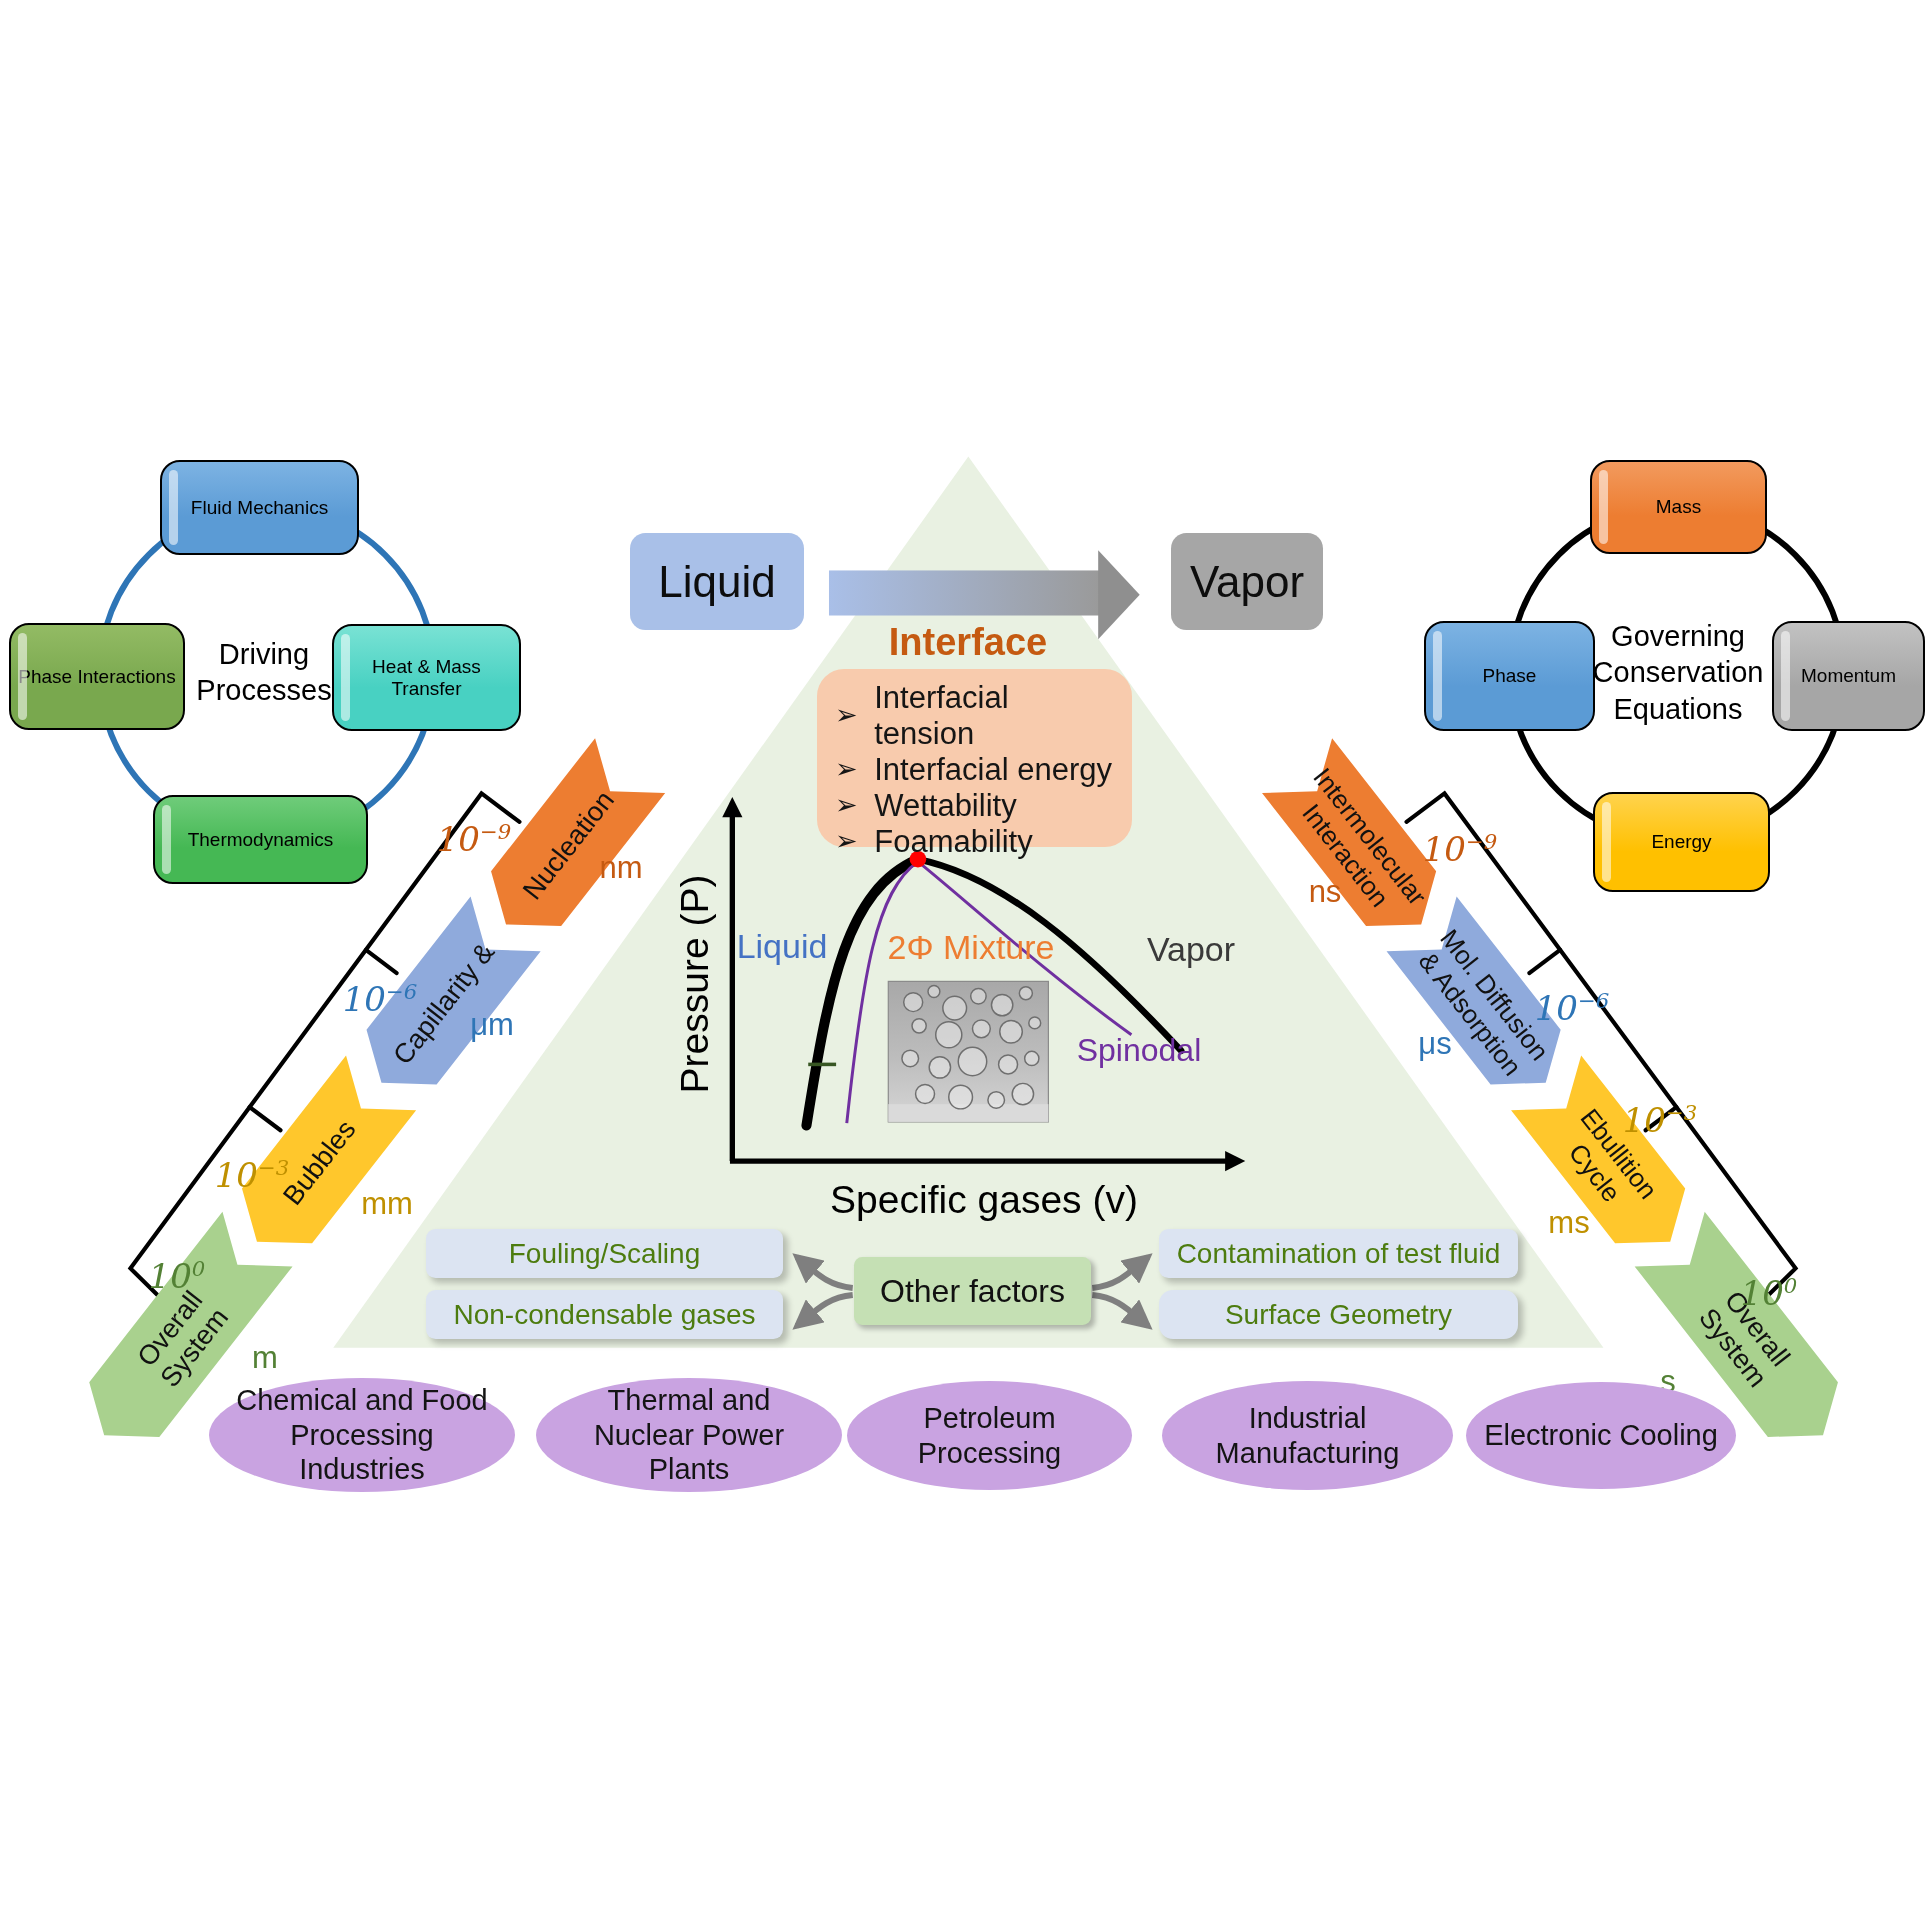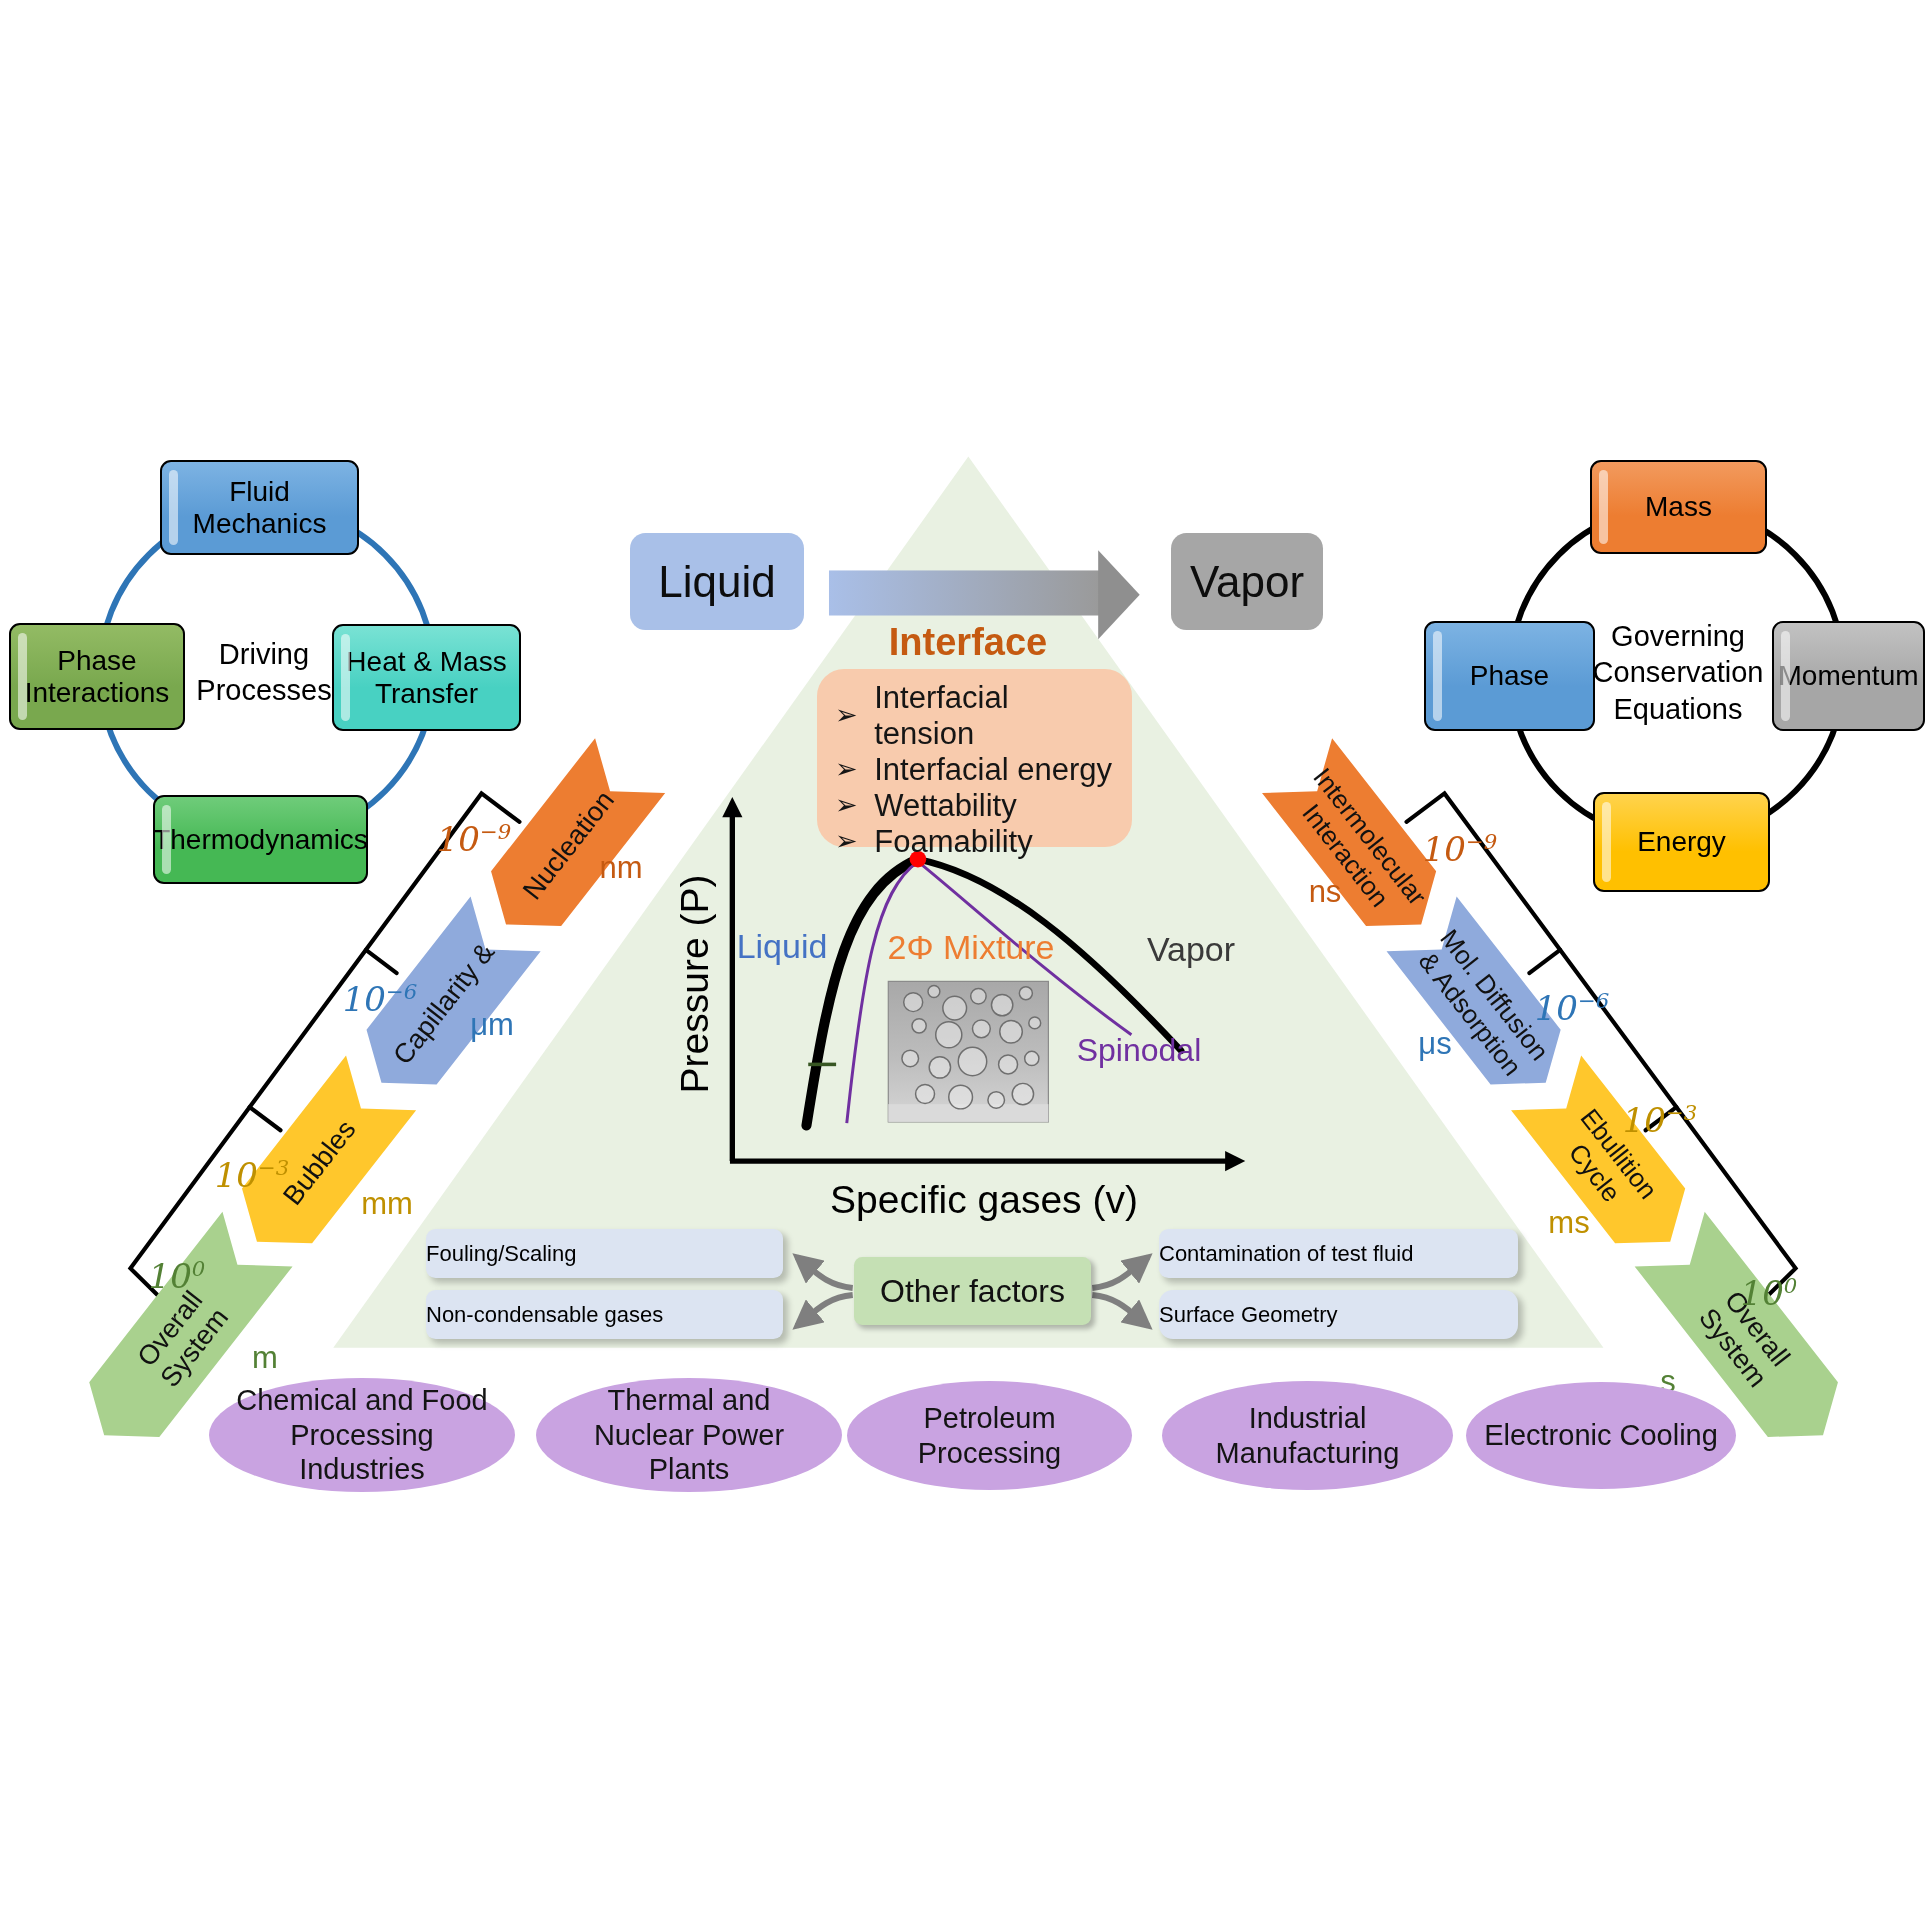--- a/index.html
+++ b/index.html
@@ -1,23 +1,23 @@
 <!DOCTYPE html>
 <html style="font-size:9.5px"><head>
 <meta charset="utf-8">
 <style>
   html,body{margin:0;padding:0;background:#ffffff;}
   #stage{position:relative;width:1926px;height:1926px;background:#ffffff;overflow:hidden;
          font-family:"Liberation Sans",sans-serif;color:#111;}
   svg{position:absolute;left:0;top:0;}
   .pin{position:absolute;transform:translate(-50%,-50%);white-space:nowrap;}
   
-  .cbox{position:absolute;box-sizing:border-box;border:2.4px solid #000;border-radius:11px;
+  .cbox{position:absolute;box-sizing:border-box;border:2.4px solid #000;border-radius:20px;
         display:flex;align-items:center;justify-content:center;text-align:center;
-        font-size:28px;line-height:1.12;padding:3.6px 7.1px;color:#000;}
+        font-size:19px;line-height:1.12;padding:3.6px 7.1px;color:#000;}
   .cbox:before{content:"";position:absolute;left:7.1px;top:8.3px;bottom:8.3px;width:9px;
         border-radius:6px;background:rgba(255,255,255,0.55);}
   .c-fluid{background:linear-gradient(180deg,#7db3e3,#5b9bd5 60%);}
   .c-phasei{background:linear-gradient(180deg,#93bb64,#79a84e 60%);}
   .c-heat{background:linear-gradient(180deg,#79e2d4,#48d1c2 60%);}
   .c-thermo{background:linear-gradient(180deg,#6fcc7a,#45b854 60%);}
   .c-mass{background:linear-gradient(180deg,#f29a5e,#ed7d31 60%);}
   .c-phase2{background:linear-gradient(180deg,#7db3e3,#5b9bd5 60%);}
   .c-mom{background:linear-gradient(180deg,#c2c2c2,#a6a6a6 60%);}
   .c-energy{background:linear-gradient(180deg,#ffd34d,#ffc000 60%);}
@@ -40,21 +40,21 @@
   .unit{font-size:31px;}
   .sc-or{color:#c55a11}.sc-bl{color:#2e75b6}.sc-ye{color:#bf9000}.sc-gr{color:#538135}
   
   .pv-axis{font-size:39px;color:#000;}
   .lab-liquid{font-size:34px;color:#4472c4;}
   .lab-mix{font-size:34px;color:#ed7d31;}
   .lab-vapor{font-size:34px;color:#3a3a3a;}
   .lab-spin{font-size:32px;color:#7030a0;}
   
   .fbox{position:absolute;background:#dce4f2;border-radius:9.5px;display:flex;align-items:center;
-        justify-content:flex-start;font-size:22px;color:#000000;box-shadow:4.2px 4.2px 6px rgba(0,0,0,0.22);}
+        justify-content:center;font-size:28px;color:#4d7c0f;box-shadow:4.2px 4.2px 6px rgba(0,0,0,0.22);}
   .ofbox{position:absolute;background:#c5e0b4;border-radius:8.3px;display:flex;align-items:center;
         justify-content:center;font-size:32px;color:#111;box-shadow:3.6px 3.6px 5.3px rgba(0,0,0,0.25);}
   
   .app{position:absolute;background:#c9a3e1;border-radius:50%;display:flex;align-items:center;
        justify-content:center;text-align:center;font-size:29px;line-height:1.2;color:#141414;
        padding:0 18px;box-sizing:border-box;}
 </style>
 </head>
 <body>
 

